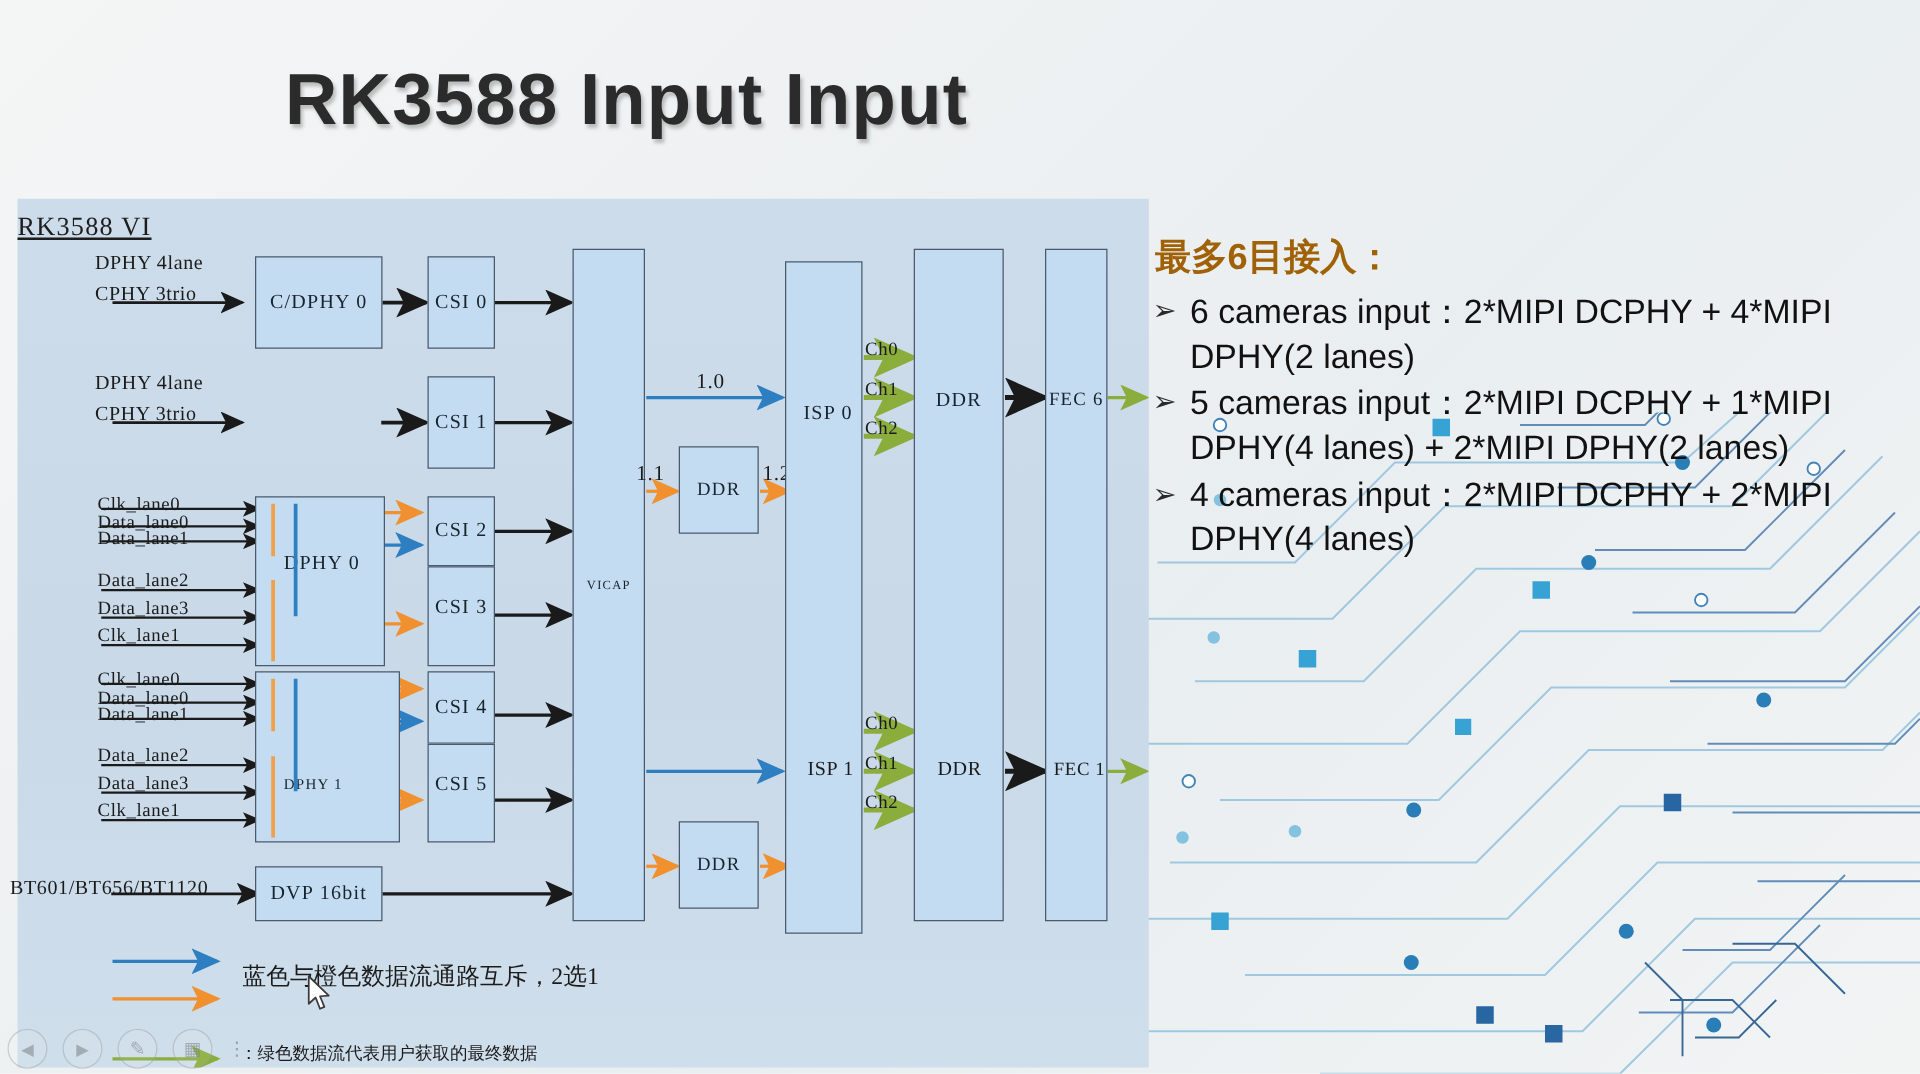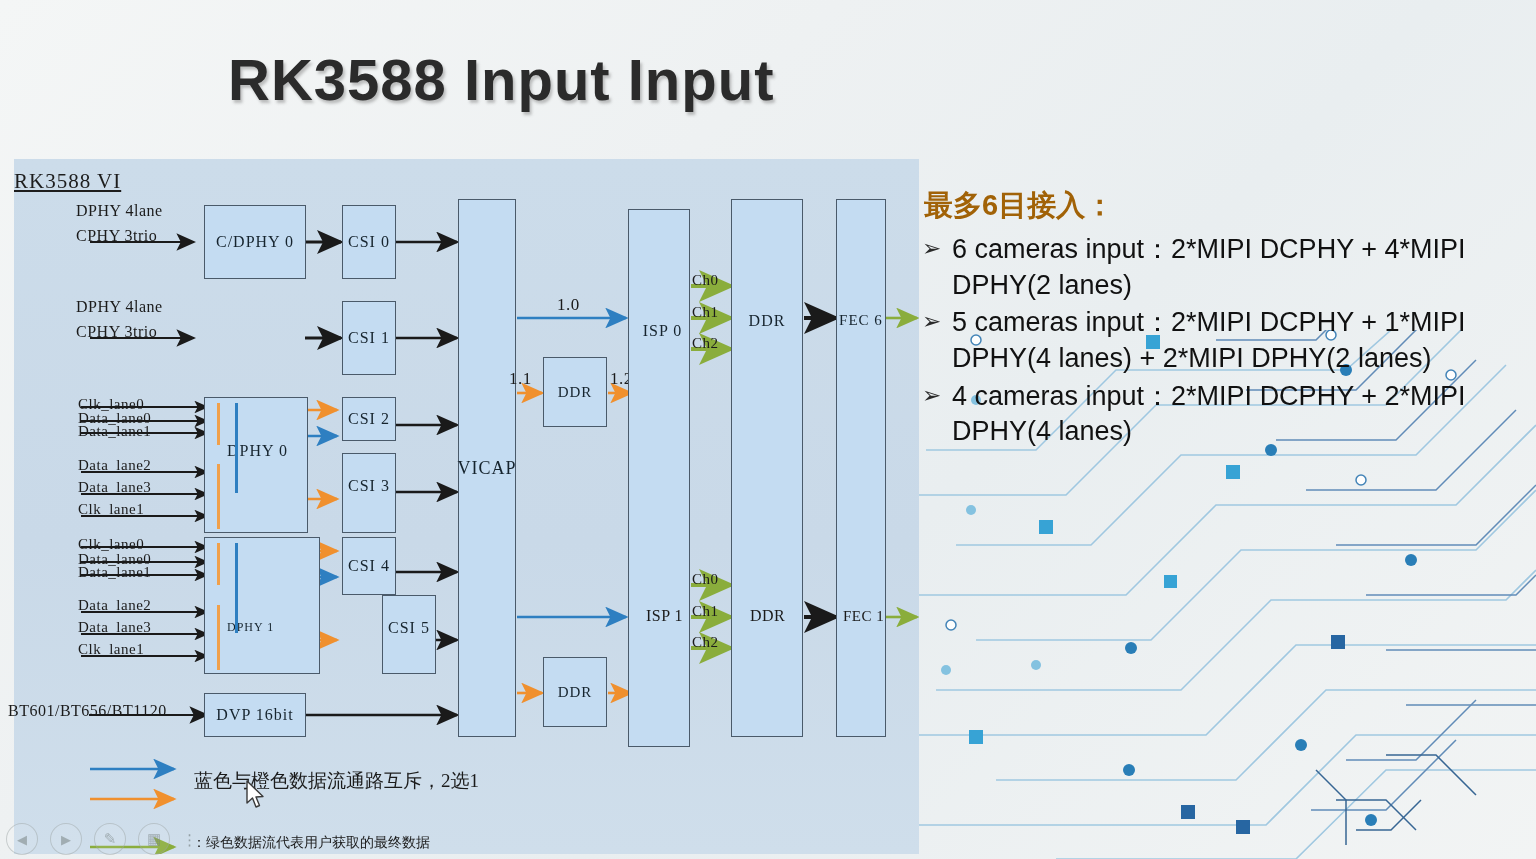--- a/index.html
+++ b/index.html
@@ -307,34 +307,34 @@
     <div class="blk" style="left:190px;top:534px;width:102px;height:44px;font-size:16px;">
       <span class="blk-label">DVP 16bit</span>
     </div>
 
     <div class="blk" style="left:328px;top:46px;width:54px;height:74px;font-size:16px;">
       <span class="blk-label">CSI 0</span>
     </div>
     <div class="blk" style="left:328px;top:142px;width:54px;height:74px;font-size:16px;">
       <span class="blk-label">CSI 1</span>
     </div>
-    <div class="blk" style="left:328px;top:238px;width:54px;height:44px;font-size:16px;">
+    <div class="blk" style="left:328px;top:238px;width:54px;height:56px;font-size:16px;">
       <span class="blk-label">CSI 2</span>
     </div>
     <div class="blk" style="left:328px;top:294px;width:54px;height:80px;font-size:16px;">
       <span class="blk-label" style="margin-top:-14px;">CSI 3</span>
     </div>
     <div class="blk" style="left:328px;top:378px;width:54px;height:58px;font-size:16px;">
       <span class="blk-label">CSI 4</span>
     </div>
-    <div class="blk" style="left:328px;top:436px;width:54px;height:79px;font-size:16px;margin-left:40px;">
+    <div class="blk" style="left:328px;top:436px;width:54px;height:79px;font-size:16px;">
       <span class="blk-label" style="margin-top:-14px;">CSI 5</span>
     </div>
 
-    <div class="blk" style="left:444px;top:40px;width:58px;height:538px;font-size:18px;">
+    <div class="blk" style="left:444px;top:40px;width:58px;height:538px;font-size:10px;">
       <span class="blk-label">VICAP</span>
     </div>
 
     <div class="blk" style="left:529px;top:198px;width:64px;height:70px;font-size:15px;">
       <span class="blk-label">DDR</span>
     </div>
     <div class="blk" style="left:529px;top:498px;width:64px;height:70px;font-size:15px;">
       <span class="blk-label">DDR</span>
     </div>
 

